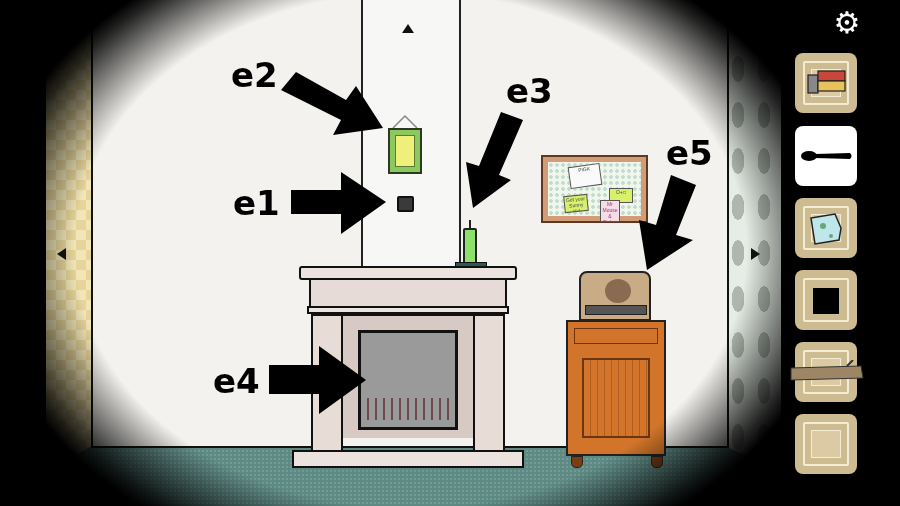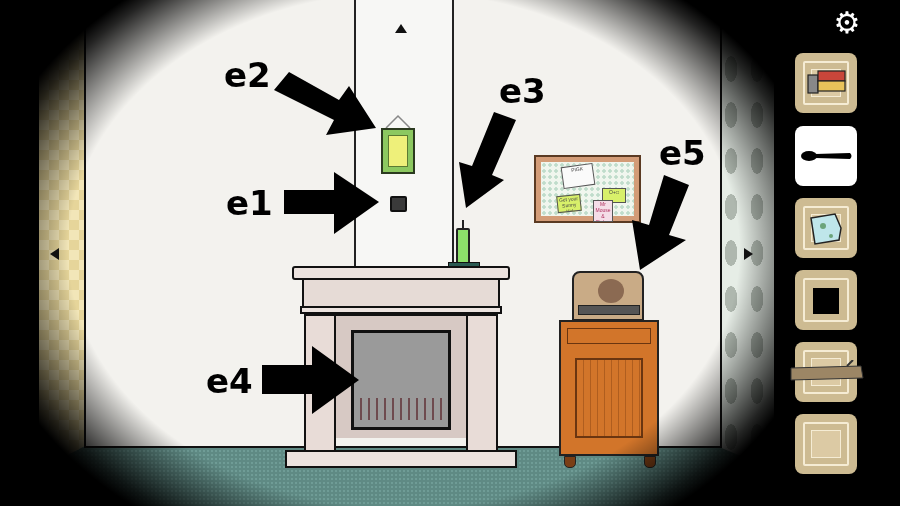--- a/index.html
+++ b/index.html
@@ -1,17 +1,17 @@
 <!DOCTYPE html>
 <html><head>
 <meta charset="utf-8">
 <style>
   html,body{margin:0;padding:0;background:#000;}
   body{width:900px;height:506px;position:relative;overflow:hidden;font-family:"Liberation Sans",sans-serif;}
-  .scene{position:absolute;left:4px;top:0;width:785px;height:506px;background:#000;overflow:hidden;padding-left:10px;}
+  .scene{position:absolute;left:11px;top:0;width:785px;height:506px;background:#000;overflow:hidden;padding-left:10px;}
   .floor{position:absolute;left:30px;top:445px;width:740px;height:70px;background:#5f8a84;
     background-image:radial-gradient(#6f9c96 1px,transparent 1.5px);background-size:4px 4px;}
   .wall-left{position:absolute;left:35px;top:0;width:45px;height:470px;
     background-color:#f2e6b8;
     background-image:linear-gradient(45deg,#e6d59a 25%,transparent 25%,transparent 75%,#e6d59a 75%),
                      linear-gradient(45deg,#e6d59a 25%,transparent 25%,transparent 75%,#e6d59a 75%);
     background-size:20px 20px;background-position:0 0,10px 10px;
     clip-path:polygon(0 0,100% 0,100% 95%,0 100%);}
   .wall-right{position:absolute;left:714px;top:0;width:56px;height:470px;
     background-color:#e6ede6;

